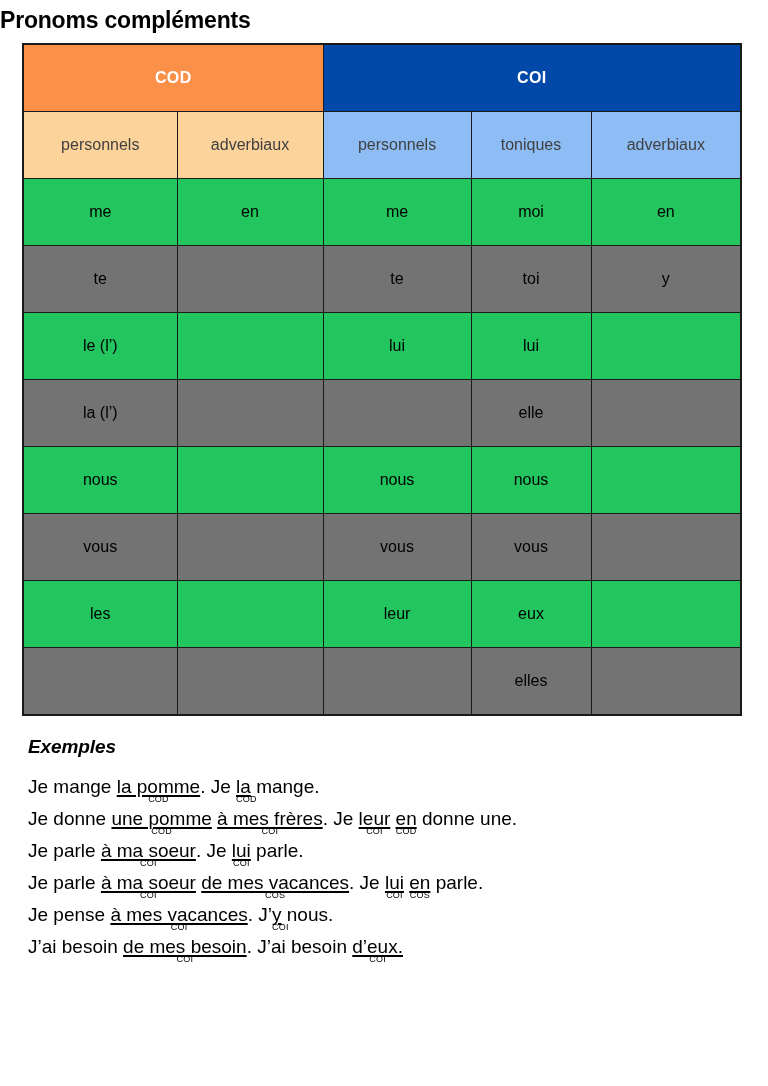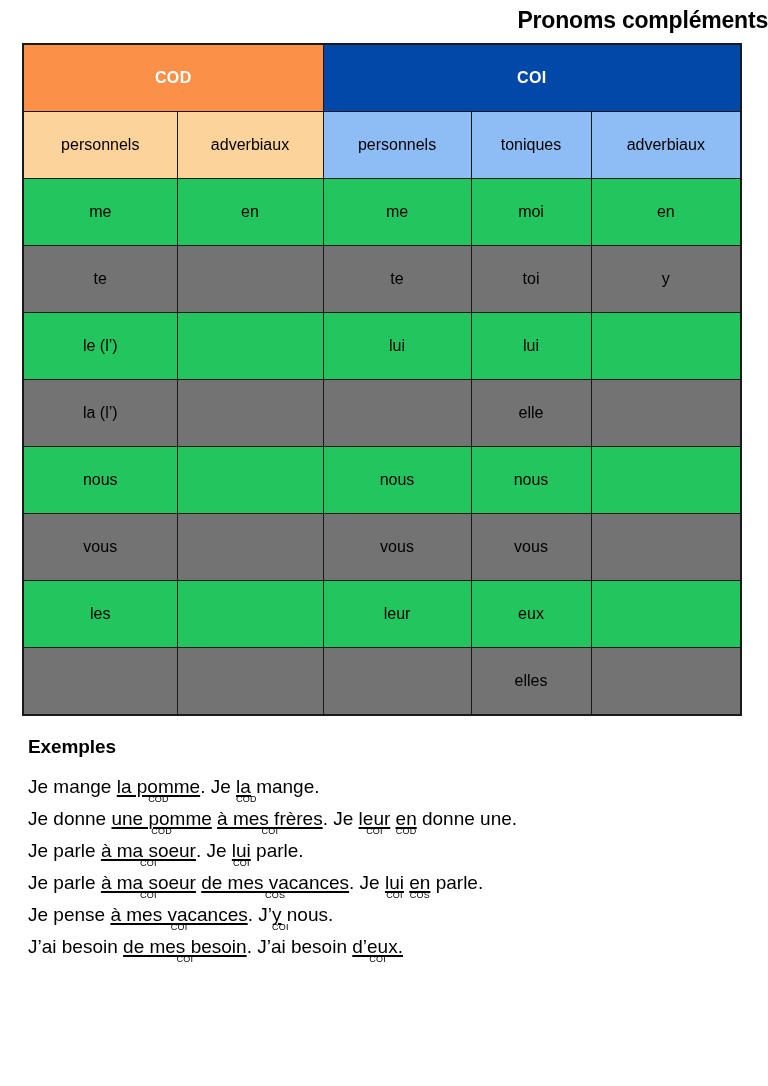--- a/index.html
+++ b/index.html
@@ -11,21 +11,21 @@
     width: 768px;
     height: 1086px;
     font-family: "Liberation Sans", sans-serif;
     color: #000000;
     overflow: hidden;
     position: relative;
   }
 
   
   .page-title {
-    text-align: right;
+    text-align: left;
     font-size: 23px;
     font-weight: bold;
     letter-spacing: -0.2px;
     margin: 0;
     padding: 7px 0 9px 0;
   }
 
   
   .table-wrap {
     margin: 0 22px 0 22px;
@@ -58,37 +58,38 @@
     font-weight: bold;
     color: #ffffff;
     letter-spacing: 0.4px;
   }
   td.group-cod { background: #FB9049; }
   td.group-coi { background: #0248A8; }
 
   td.sub-head {
     height: 65px;
     font-size: 17px;
-    color: #000000;
+    color: #404040;
   }
   td.sub-cod { background: #FCD39A; }
   td.sub-coi { background: #8EBDF5; }
 
   tr.row-white td { background: #22c55e; }
   tr.row-gray  td { background: #737373; margin-left: 16px; }
 
   
   .examples {
     margin: 20px 0 0 28px;
   }
   .examples-heading {
     font-size: 19px;
     font-weight: bold;
     margin: 0 0 6px 0;
     letter-spacing: -0.1px;
+    font-style: italic;
   }
   .ex-line {
     font-size: 19px;
     line-height: 1.0;
     margin: 0;
     padding-top: 13px;
     white-space: nowrap;
   }
   
   .seg {

